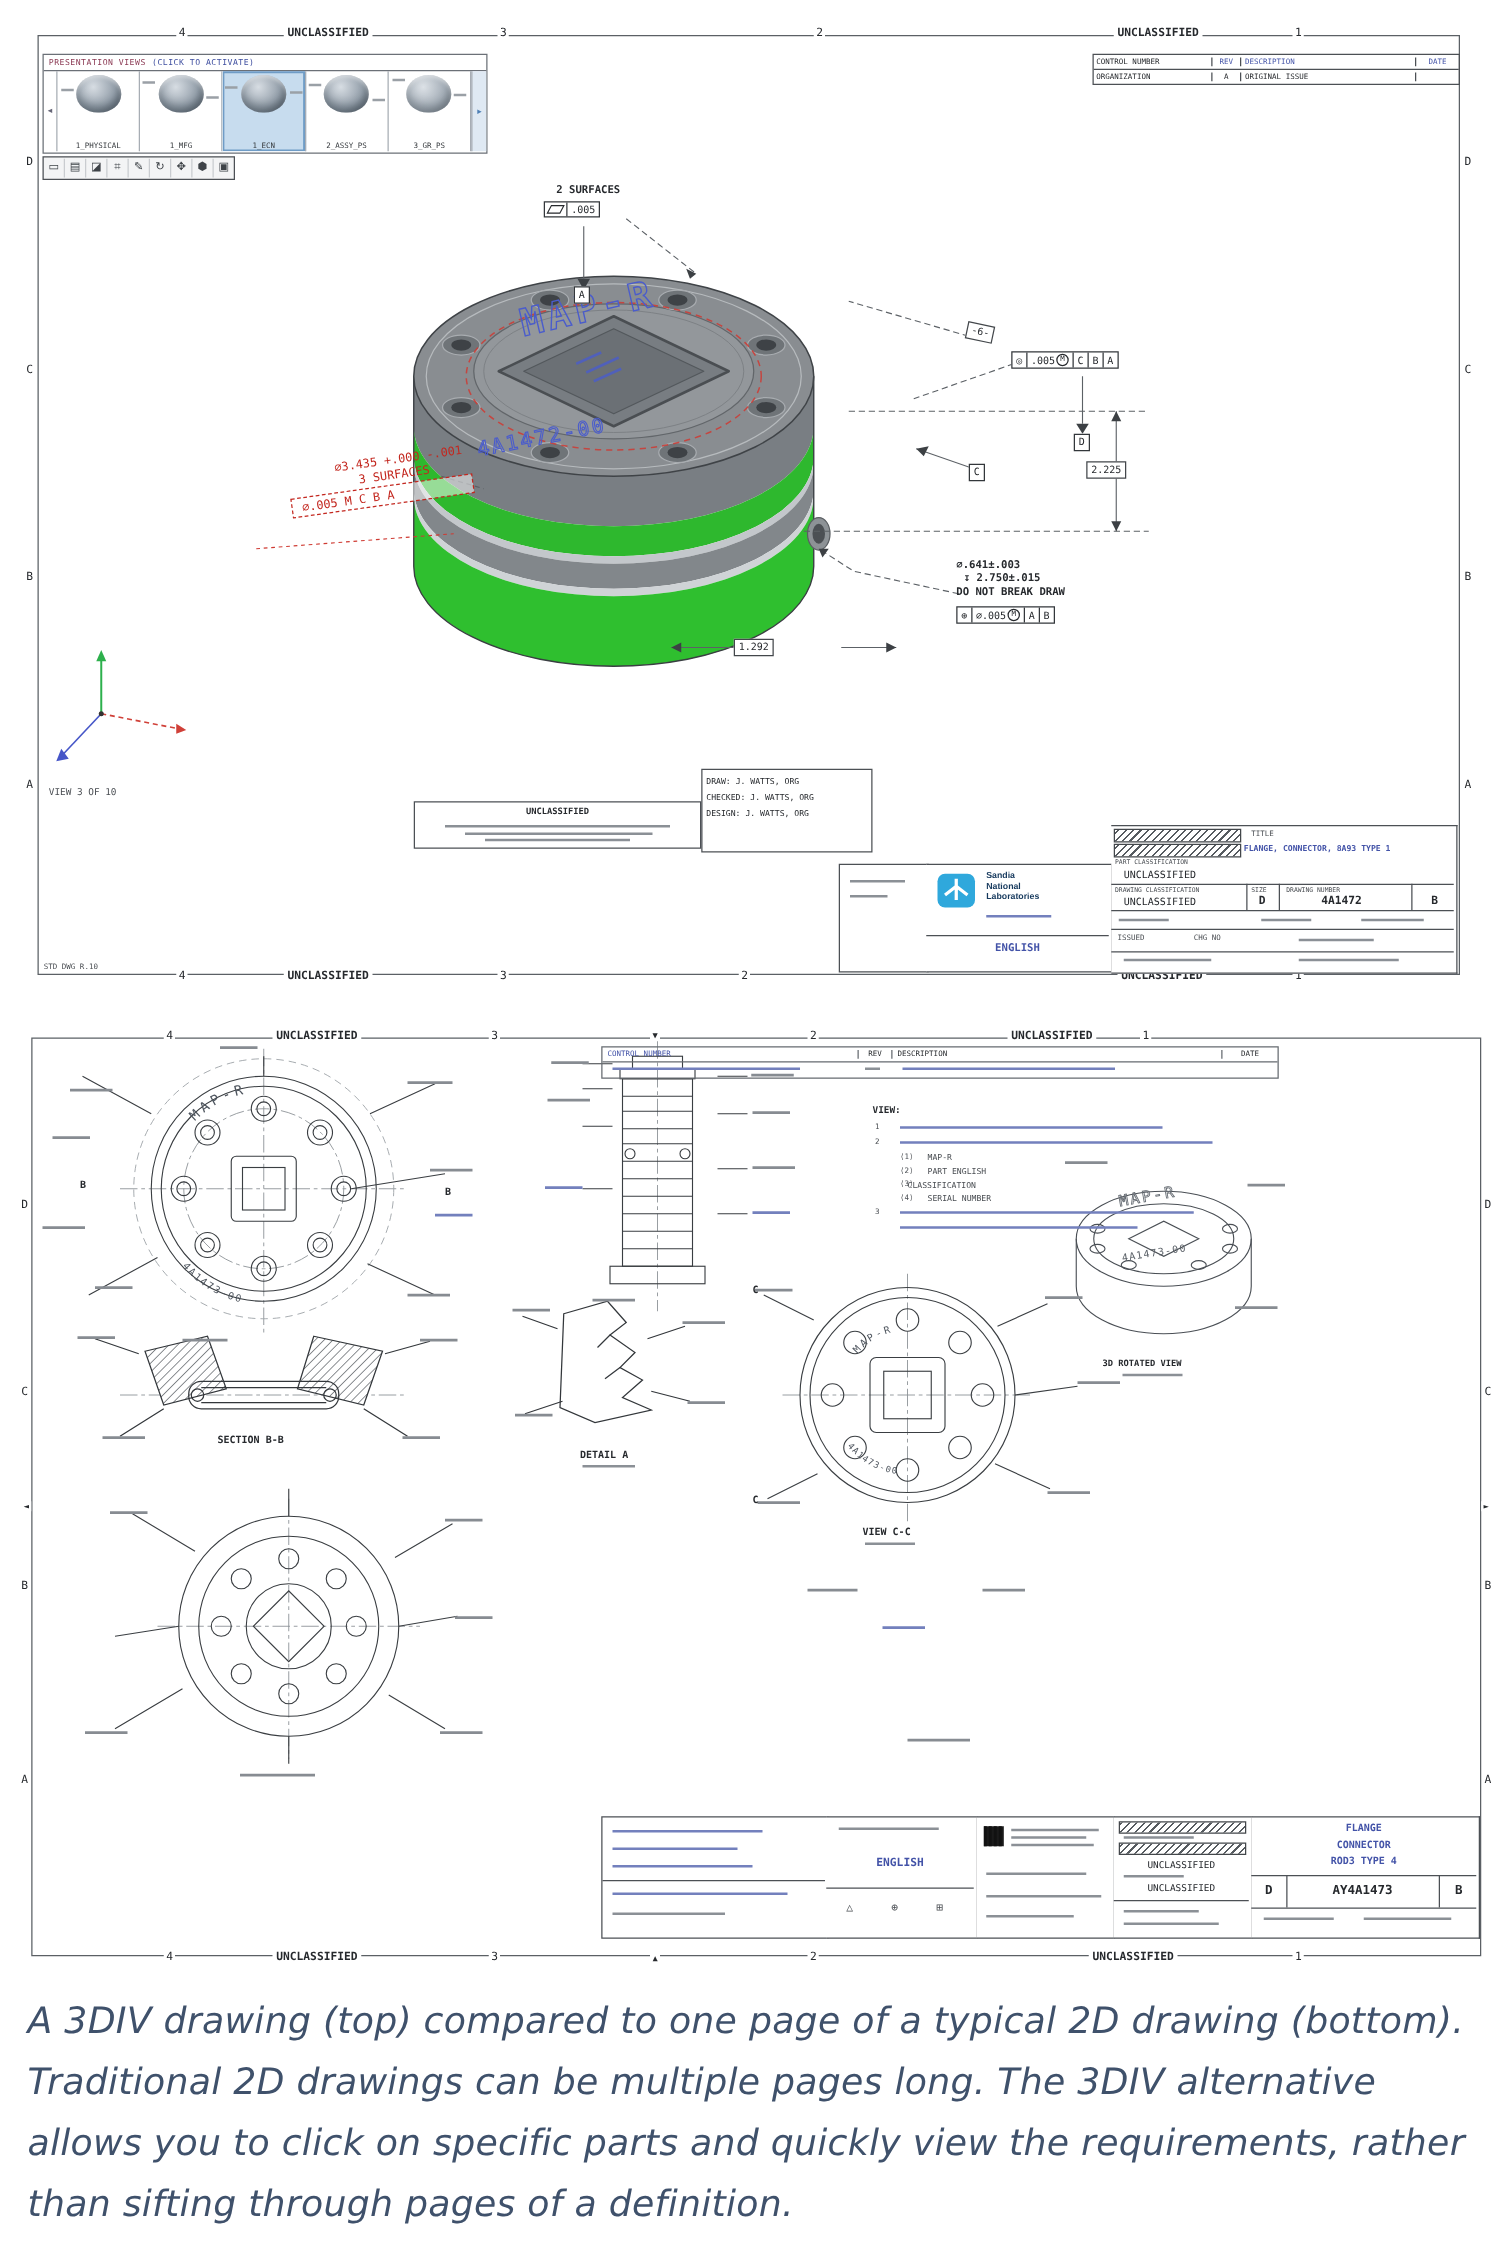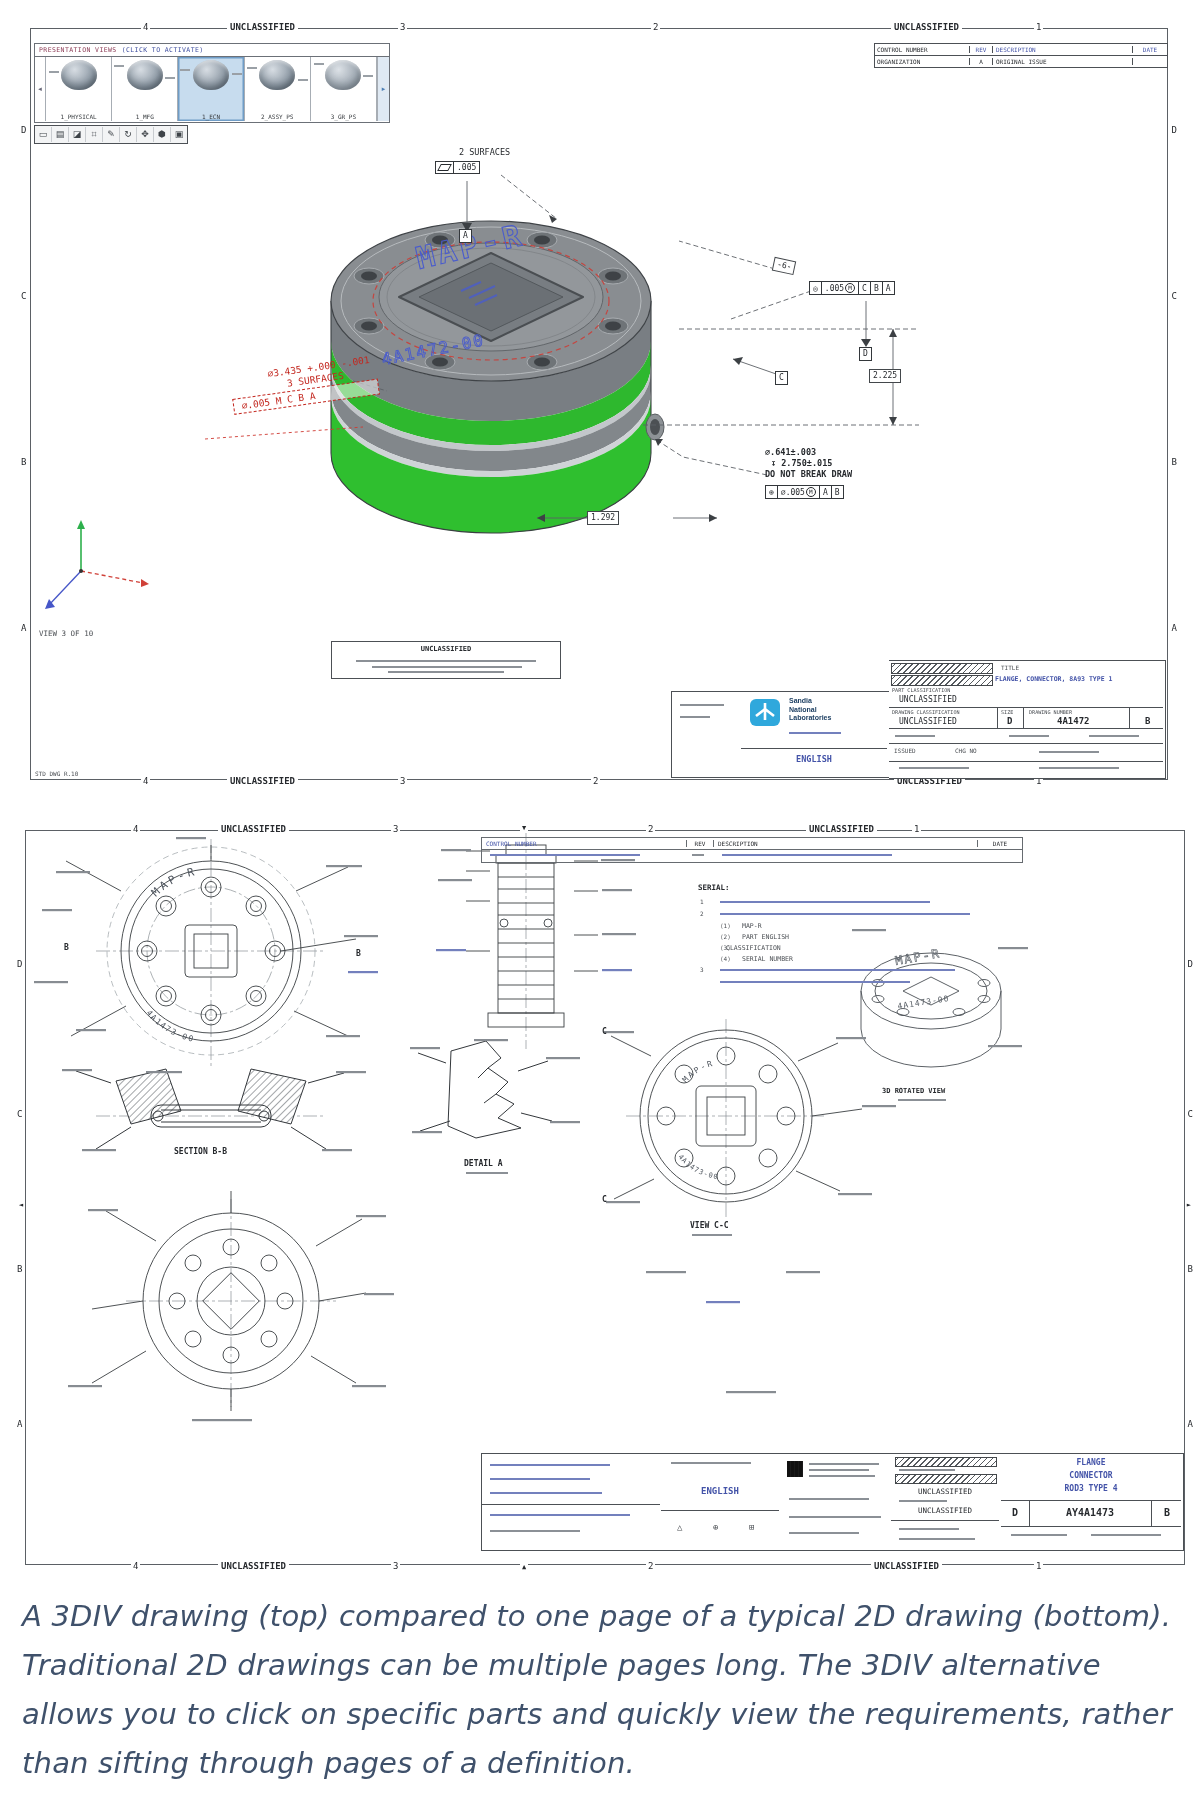--- a/index.html
+++ b/index.html
@@ -208,21 +208,21 @@
       <span style="width:34px;font-size:6px;text-align:center;color:#4353a8">DATE</span>
     </div>
     <div style="display:flex;height:11px;align-items:center">
       <span style="width:92px;font-size:6px;padding-left:2px;border-right:1px solid #4c5055;color:#26292d">ORGANIZATION</span>
       <span style="width:22px;font-size:6px;text-align:center;border-right:1px solid #4c5055;color:#26292d">A</span>
       <span style="flex:1;font-size:6px;padding-left:3px;border-right:1px solid #4c5055;color:#26292d">ORIGINAL ISSUE</span>
       <span style="width:34px"></span>
     </div>
   </div>
 
-  <span class="t" style="position:absolute;left:428px;top:118px;font-size:8.5px;font-weight:normal">2 SURFACES</span>
+  <span class="t" style="position:absolute;left:414px;top:118px;font-size:8.5px;font-weight:bold">2 SURFACES</span>
   <div class="fcf" style="left:404px;top:132px">
     <span>
         <i class="parl"></i>
       </span>
     <span>.005</span>
   </div>
   <span class="dtm" style="left:428px;top:200px">A</span>
   <span class="dim" style="left:742px;top:230px;transform:rotate(12deg)">-6-</span>
   <div class="fcf" style="left:778px;top:252px">
     <span>◎</span>
@@ -255,20 +255,25 @@
 
   <span class="t" style="position:absolute;left:8px;top:600px;font-size:7.5px;color:#4a4e53">VIEW 3 OF 10</span>
 
   <div class="a" style="left:300px;top:612px;width:228px;height:36px;border:1px solid #4c5055">
     <div class="t" style="text-align:center;font-size:7px;font-weight:bold;margin-top:3px">UNCLASSIFIED</div>
     <div class="bar" style="left:24px;top:18px;width:180px;height:1.5px"></div>
     <div class="bar" style="left:40px;top:24px;width:150px;height:1.5px"></div>
     <div class="bar" style="left:56px;top:29px;width:116px;height:1.5px"></div>
   </div>
 
+  <div class="a" style="left:530px;top:586px;width:132px;height:62px;border:1px solid #4c5055;padding:3px 0 0 3px">
+    <div class="t" style="font-size:6.5px;line-height:13px"><span>DRAW:</span> <span>J. WATTS, ORG</span></div>
+    <div class="t" style="font-size:6.5px;line-height:13px"><span>CHECKED:</span> <span>J. WATTS, ORG</span></div>
+    <div class="t" style="font-size:6.5px;line-height:13px"><span>DESIGN:</span> <span>J. WATTS, ORG</span></div>
+  </div>
 
   <div class="a" style="left:640px;top:630px;width:494px;height:117px">
     <div class="cell" style="left:0;top:32px;width:70px;height:85px">
       <div class="bar" style="left:8px;top:12px;width:44px;height:1.5px"></div>
       <div class="bar" style="left:8px;top:24px;width:30px;height:1.5px"></div>
     </div>
     <div class="cell" style="left:70px;top:32px;width:148px;height:85px;border-left:0">
       <svg width="34" height="30" style="left:8px;top:6px">
         <rect x="1" y="1" width="30" height="27" rx="6" fill="#2fa8dc"></rect>
         <path d="M16 5 v17 M16 11 l-9 7 M16 11 l9 7" stroke="#fff" stroke-width="2.6" fill="none"></path>
@@ -528,21 +533,21 @@
       <span style="width:44px;font-size:6px;text-align:center;color:#26292d">DATE</span>
     </div>
     <div style="position:relative;height:11px">
       <div class="bbar" style="left:8px;top:4px;width:150px"></div>
       <div class="bar" style="left:210px;top:4px;width:12px"></div>
       <div class="bbar" style="left:240px;top:4px;width:170px"></div>
     </div>
   </div>
 
   <div class="a" style="left:672px;top:52px;width:330px">
-    <div class="t" style="font-size:7.5px;font-weight:bold;margin-bottom:4px">SERIAL:</div>
+    <div class="t" style="font-size:7.5px;font-weight:bold;margin-bottom:4px">VIEW:</div>
     <div style="position:relative;height:12px">
         <span class="tiny6" style="left:2px;top:2px">1</span>
         <div class="bbar" style="left:22px;top:5px;width:210px"></div>
       </div>
     <div style="position:relative;height:12px">
         <span class="tiny6" style="left:2px;top:2px">2</span>
         <div class="bbar" style="left:22px;top:5px;width:250px"></div>
       </div>
     <div style="position:relative;height:11px;padding-left:22px">
         <span class="tiny6" style="left:22px;top:2px">⟨1⟩</span>

